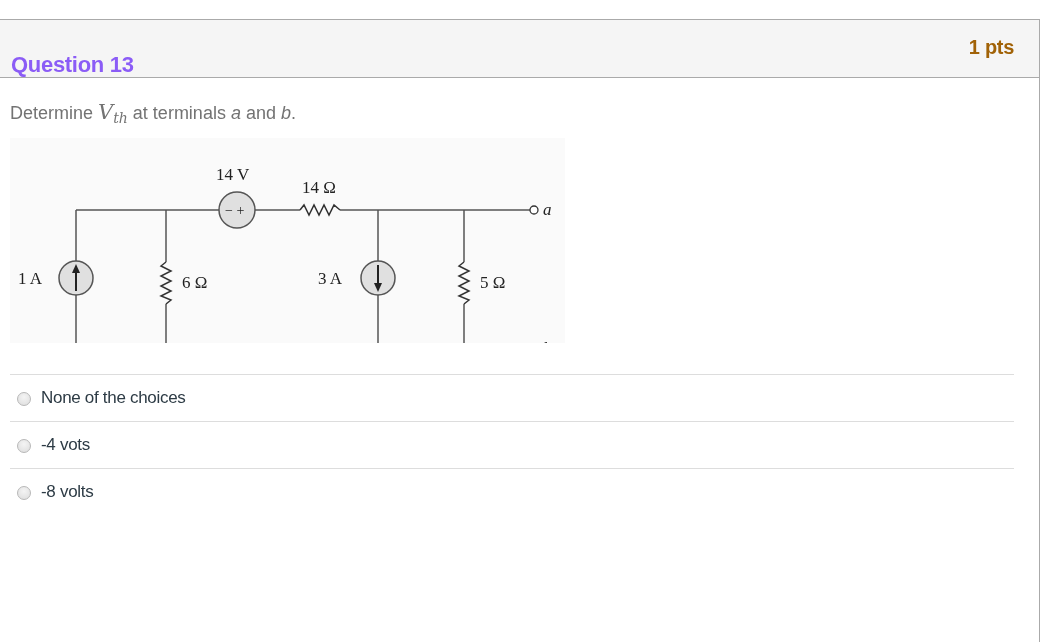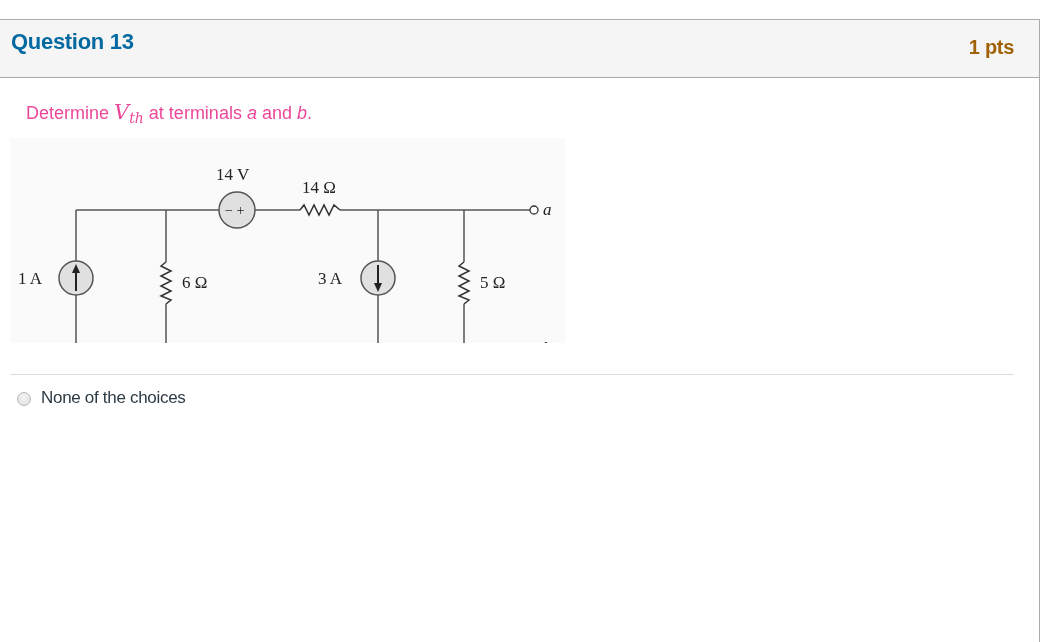--- a/index.html
+++ b/index.html
@@ -8,29 +8,29 @@
   .question {
     position:absolute; left:0; top:19px; width:1040px; height:640px;
     border-top:1px solid #aaaaaa; border-right:1px solid #aaaaaa;
     box-sizing:border-box; background:#fff;
   }
   .q-header {
     position:absolute; left:0; top:0; width:1039px; height:58px;
     background:#f5f5f5; border-bottom:1px solid #aaaaaa; box-sizing:border-box;
   }
   .q-title {
-    position:absolute; left:11px; top:9px; font-size:22px; font-weight:bold;
-    color:#0369a1; letter-spacing:-0.3px;
+    position:absolute; left:11px; top:32px; font-size:22px; font-weight:bold;
+    color:#8b5cf6; letter-spacing:-0.3px;
   }
   .q-pts {
     position:absolute; right:25px; top:16px; font-size:20px; font-weight:bold;
     color:#a16207; letter-spacing:-0.3px;
   }
   .q-text {
-    position:absolute; left:26px; top:100px; font-size:18px; color:#ec4899;
+    position:absolute; left:10px; top:100px; font-size:18px; color:#737373;
   }
   .q-text .math { font-family:"DejaVu Serif", serif; font-style:italic; font-size:21px; }
   .q-text .math sub { font-size:14px; vertical-align:-4px; }
   .q-text em { font-style:italic; }
 
   .circuit {
     position:absolute; left:10px; top:138px; width:555px; height:205px;
     background:#fafafa;
   }
   .circuit svg { display:block; }
@@ -122,13 +122,21 @@
     <circle cx="524" cy="210" r="4" fill="#fff" stroke="#333" stroke-width="1.3"></circle>
     <text x="533" y="216" font-size="17" font-style="italic">b</text>
   </svg>
 </div>
 
 <div class="answers">
   <div class="answer">
     <span class="radio"></span>
     <span class="answer-label">None of the choices</span>
   </div>
+  <div class="answer">
+    <span class="radio"></span>
+    <span class="answer-label">-4 vots</span>
+  </div>
+  <div class="answer">
+    <span class="radio"></span>
+    <span class="answer-label">-8 volts</span>
+  </div>
 </div>
 
 </body></html>

